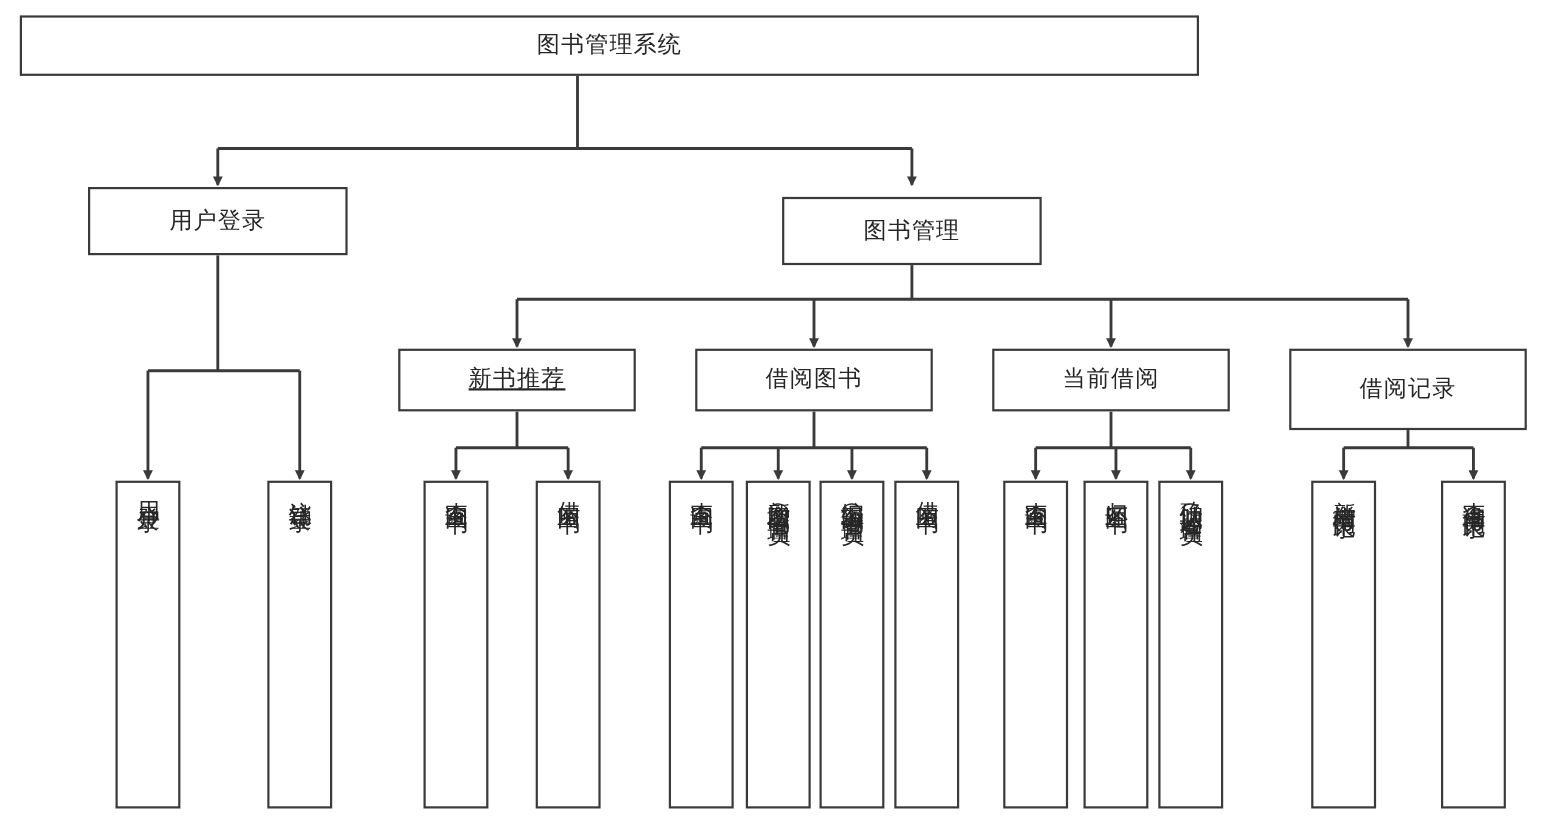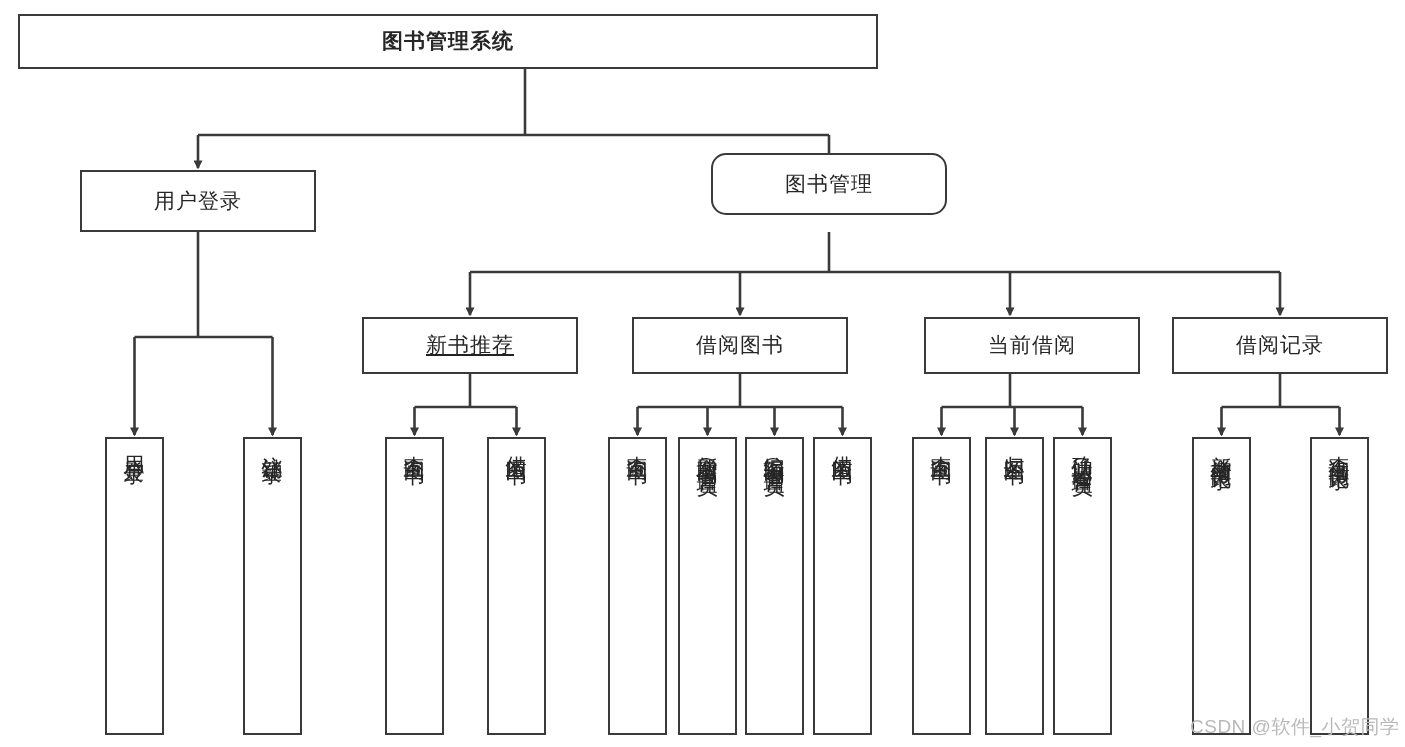--- a/index.html
+++ b/index.html
@@ -108,39 +108,39 @@
         <path d="M1014.5,407 L1014.5,435" marker-end="url(#arrow)"></path>
         <path d="M1082.5,407 L1082.5,435" marker-end="url(#arrow)"></path>
         <path d="M1280,374 L1280,407"></path>
         <path d="M1221.5,407 L1339.5,407"></path>
         <path d="M1221.5,407 L1221.5,435" marker-end="url(#arrow)"></path>
         <path d="M1339.5,407 L1339.5,435" marker-end="url(#arrow)"></path>
       </g>
   </svg>
 
   <div id="nodes">
-      <div class="node" style="left: 18px; top: 14px; width: 860px; height: 55px; font-weight: bold;">
+      <div class="node" style="left: 18px; top: 14px; width: 1072px; height: 55px;">
         <span class="node-label">图书管理系统</span>
       </div>
       <div class="node" style="left: 80px; top: 170px; width: 236px; height: 62px;">
         <span class="node-label">用户登录</span>
       </div>
-      <div class="node" style="left: 711px; top: 153px; width: 236px; height: 62px; border-radius: 15px;">
+      <div class="node" style="left: 711px; top: 179px; width: 236px; height: 62px;">
         <span class="node-label">图书管理</span>
       </div>
       <div class="node" style="left: 362px; top: 317px; width: 216px; height: 57px; text-decoration: underline;">
         <span class="node-label">新书推荐</span>
       </div>
       <div class="node" style="left: 632px; top: 317px; width: 216px; height: 57px;">
         <span class="node-label">借阅图书</span>
       </div>
-      <div class="node" style="left: 902px; top: 317px; width: 216px; height: 57px; margin-left: 22px;">
+      <div class="node" style="left: 902px; top: 317px; width: 216px; height: 57px;">
         <span class="node-label">当前借阅</span>
       </div>
-      <div class="node" style="left: 1172px; top: 317px; width: 216px; height: 57px;">
+      <div class="node" style="left: 1172px; top: 317px; width: 216px; height: 74px;">
         <span class="node-label">借阅记录</span>
       </div>
       <div class="node vertical" style="left: 105px; top: 437px; width: 59px; height: 298px;">
         <span class="node-label">用户登录</span>
       </div>
       <div class="node vertical" style="left: 243px; top: 437px; width: 59px; height: 298px;">
         <span class="node-label">注销登录</span>
       </div>
       <div class="node vertical" style="left: 385px; top: 437px; width: 59px; height: 298px;">
         <span class="node-label">查询图书</span>
@@ -170,15 +170,14 @@
         <span class="node-label">确认归还（管理员）</span>
       </div>
       <div class="node vertical" style="left: 1192px; top: 437px; width: 59px; height: 298px;">
         <span class="node-label">新增借阅记录</span>
       </div>
       <div class="node vertical" style="left: 1310px; top: 437px; width: 59px; height: 298px;">
         <span class="node-label">查询借阅记录</span>
       </div>
     </div>
 
-  <div class="watermark" style="left: 1190px; top: 714px;">CSDN @软件_小贺同学</div>
 
 </div>
 
 </body></html>

